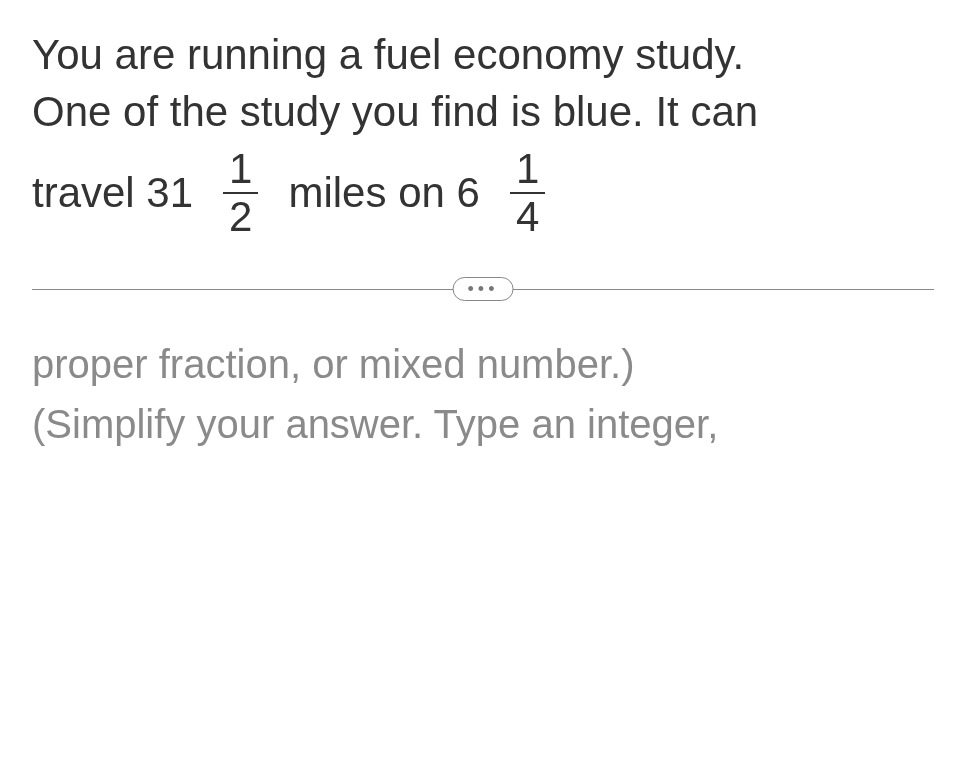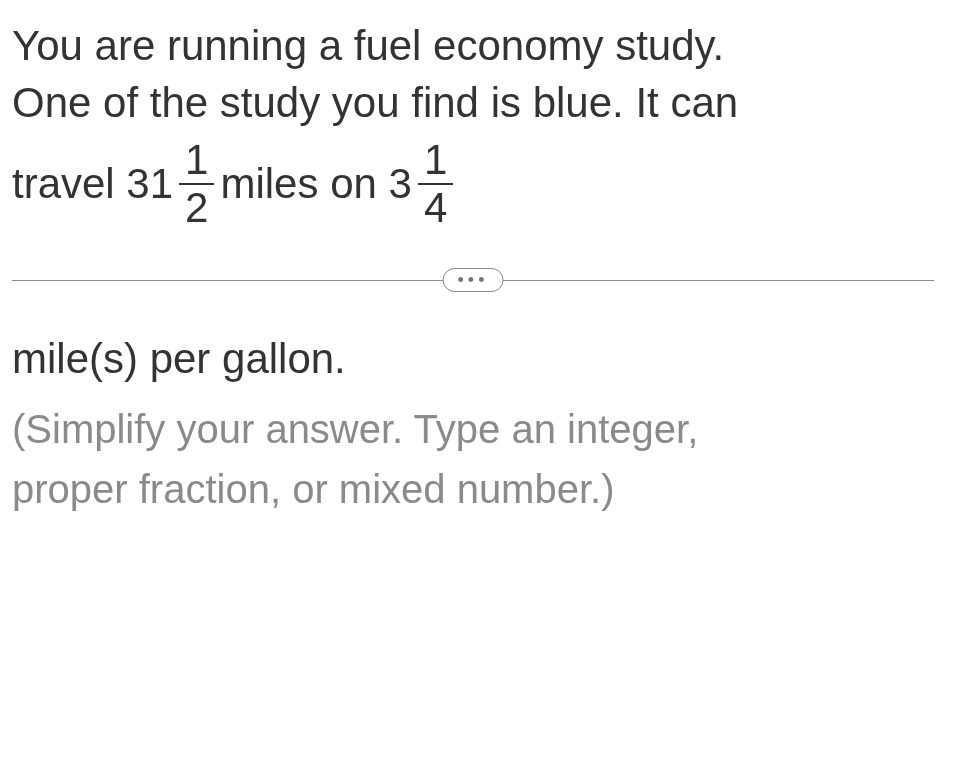--- a/index.html
+++ b/index.html
@@ -6,34 +6,36 @@
     margin: 0;
     padding: 0;
     width: 958px;
     height: 776px;
     font-family: Arial, Helvetica, sans-serif;
     background: #ffffff;
     color: #333333;
     overflow: hidden;
   }
   .container {
-    padding: 18px 24px 0 12px;
+    padding: 18px 24px 0 32px;
     box-sizing: border-box;
+    margin-top: 9px;
   }
   .problem-text {
     font-size: 42px;
     line-height: 1.35;
     color: #333;
   }
   .math-line {
     display: flex;
     align-items: center;
     font-size: 42px;
     color: #333;
     margin-top: 8px;
+    gap: 24px;
   }
   .frac {
     display: inline-flex;
     flex-direction: column;
     align-items: center;
     vertical-align: middle;
     line-height: 1;
     margin: 0 6px;
   }
   .frac .num {
@@ -103,36 +105,35 @@
 
   <div class="problem-text">
     <div>You are running a fuel economy study.</div>
     <div>One of the study you find is blue. It can</div>
     <div class="math-line">
       <span>travel 31</span>
       <span class="frac">
         <span class="num">1</span>
         <span class="den">2</span>
       </span>
-      <span> miles on 3</span>
+      <span> miles on 6</span>
       <span class="frac">
         <span class="num">1</span>
         <span class="den">4</span>
       </span>
     </div>
   </div>
 
   <div class="divider-wrap">
     <div class="divider-line"></div>
     <div class="divider-pill">
       <span>•••</span>
     </div>
   </div>
 
   <div class="answer-section">
-    <div class="answer-line">mile(s) per gallon.</div>
     <div class="hint">
+      <div>proper fraction, or mixed number.)</div>
       <div>(Simplify your answer. Type an integer,</div>
-      <div>proper fraction, or mixed number.)</div>
     </div>
   </div>
 
 </div>
 
 </body></html>

